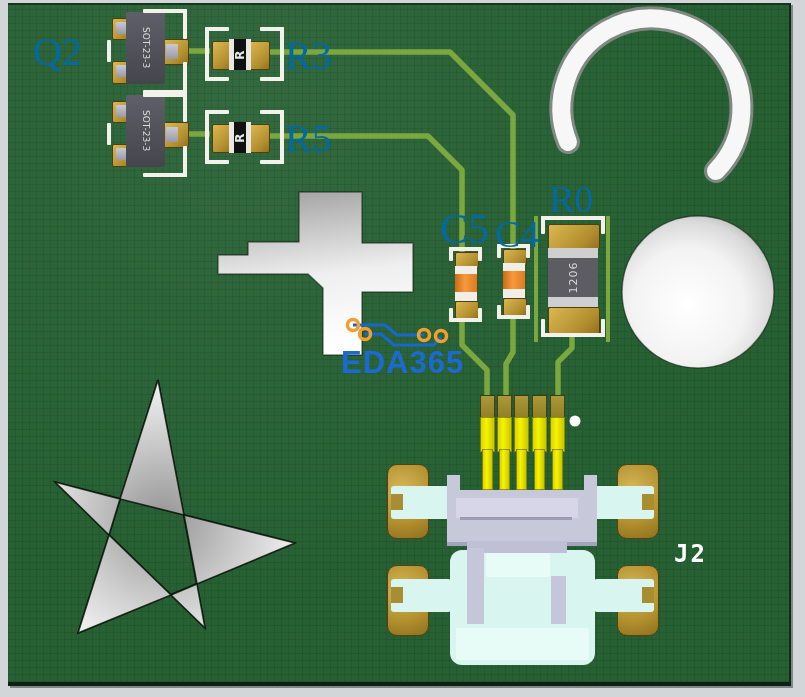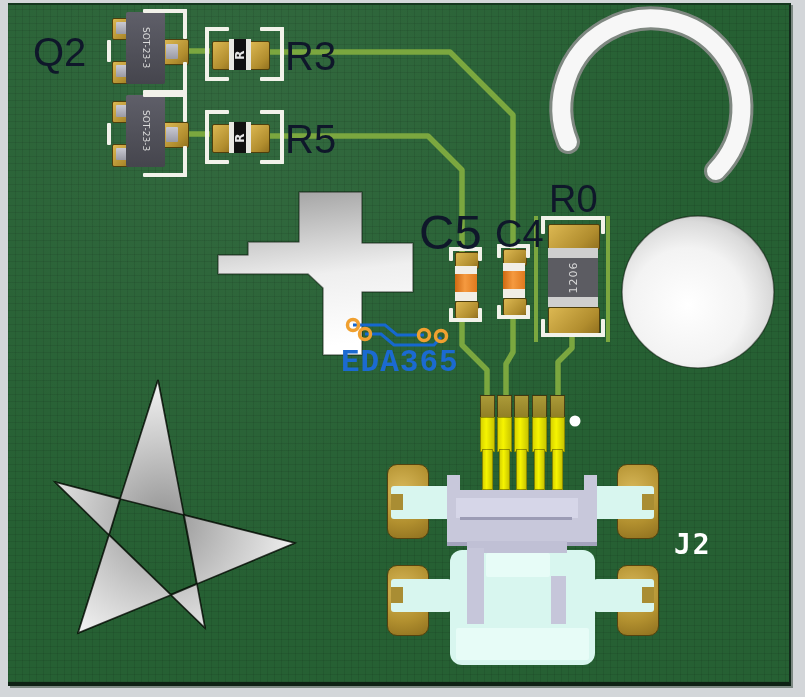--- a/index.html
+++ b/index.html
@@ -25,34 +25,34 @@
   .res-body{position:absolute;background:#111;z-index:5;display:flex;align-items:center;justify-content:center;}
   .res-band{position:absolute;background:#e9e9e3;z-index:6;}
   .rmark{color:#e6e6e6;font-size:12px;font-weight:bold;transform:rotate(-90deg);
        font-family:"DejaVu Sans",sans-serif;}
   .cap-white{position:absolute;background:#f1eee6;z-index:5;}
   .cap-orange{position:absolute;background:linear-gradient(90deg,#cf6a12,#f59a40 45%,#e07a1e);z-index:5;}
   .r0-body{position:absolute;background:#5c5c62;z-index:5;display:flex;align-items:center;justify-content:center;}
   .r0-band{position:absolute;background:#cfcfcf;z-index:6;}
   .r0mark{color:#d8d8d8;font-size:11px;transform:rotate(-90deg);letter-spacing:1px;
        font-family:"DejaVu Sans",sans-serif;}
-  .refdes{position:absolute;color:#0f172a;font-family:Liberation Sans, sans-serif;
+  .refdes{position:absolute;color:#0369a1;font-family:Liberation Serif, serif;
        line-height:1;z-index:8;white-space:nowrap;}
   .pinA{position:absolute;background:linear-gradient(#ab9a38,#8f7d24);border:1px solid rgba(0,0,0,.55);z-index:4;}
   .pinB{position:absolute;background:linear-gradient(90deg,#d8d400,#f6f400 40%,#c9c600);
        border:1px solid rgba(0,0,0,.35);z-index:4;}
   .cyan{position:absolute;background:#d8f6ef;z-index:5;border-radius:3px;}
   .cyan-light{position:absolute;background:#e7fcf7;z-index:6;border-radius:2px;}
   .lav{position:absolute;background:#c8c8db;z-index:6;}
   .lav-dark{position:absolute;background:#9c9cb5;z-index:7;}
   .notch{position:absolute;background:#a98d33;z-index:6;}
   .jpad{position:absolute;background:radial-gradient(circle at 35% 35%,#d8b85a,#b2902f 60%,#8e6f1e);
        border:1px solid #55430f;border-radius:10px;z-index:3;}
   .watermark{position:absolute;color:#1b6ad1;font-weight:bold;z-index:9;
-       font-family:Liberation Mono, monospace;letter-spacing:1px;}
+       font-family:Liberation Sans, sans-serif;letter-spacing:1px;}
   .jlabel{position:absolute;color:#fff;font-family:"DejaVu Sans Mono",monospace;
        font-weight:bold;z-index:8;letter-spacing:2px;}
 </style>
 </head>
 <body>
 
 <div class="stage">
   <div class="board"></div>
 
   <svg class="overlay" width="805" height="697" viewBox="0 0 805 697">
@@ -271,19 +271,19 @@
     <div class="cyan" style="left:450px;top:550px;width:145px;height:115px;border-radius:12px"></div>
     <div class="lav" style="left:467px;top:548px;width:17px;height:76px;background:#c6c6da"></div>
     <div class="lav" style="left:551px;top:576px;width:15px;height:48px;background:#c6c6da"></div>
     <div class="cyan-light" style="left:486px;top:553px;width:64px;height:24px"></div>
     <div class="cyan-light" style="left:456px;top:628px;width:133px;height:32px"></div>
   </div>
 
   <span class="refdes" style="left:33px;top:32px;font-size:40px">Q2</span>
   <span class="refdes" style="left:285px;top:36px;font-size:40px">R3</span>
   <span class="refdes" style="left:285px;top:119px;font-size:40px">R5</span>
-  <span class="refdes" style="left:419px;top:208px;font-size:49px">C5</span>
+  <span class="refdes" style="left:440px;top:208px;font-size:42px">C5</span>
   <span class="refdes" style="left:495px;top:215px;font-size:38px">C4</span>
   <span class="refdes" style="left:549px;top:180px;font-size:38px">R0</span>
-  <span class="jlabel" style="left:674px;top:528px;font-size:28px">J2</span>
+  <span class="jlabel" style="left:674px;top:540px;font-size:24px">J2</span>
 
   <span class="watermark" style="left:341px;top:345px;font-size:31px">EDA365</span>
 </div>
 
 </body></html>

